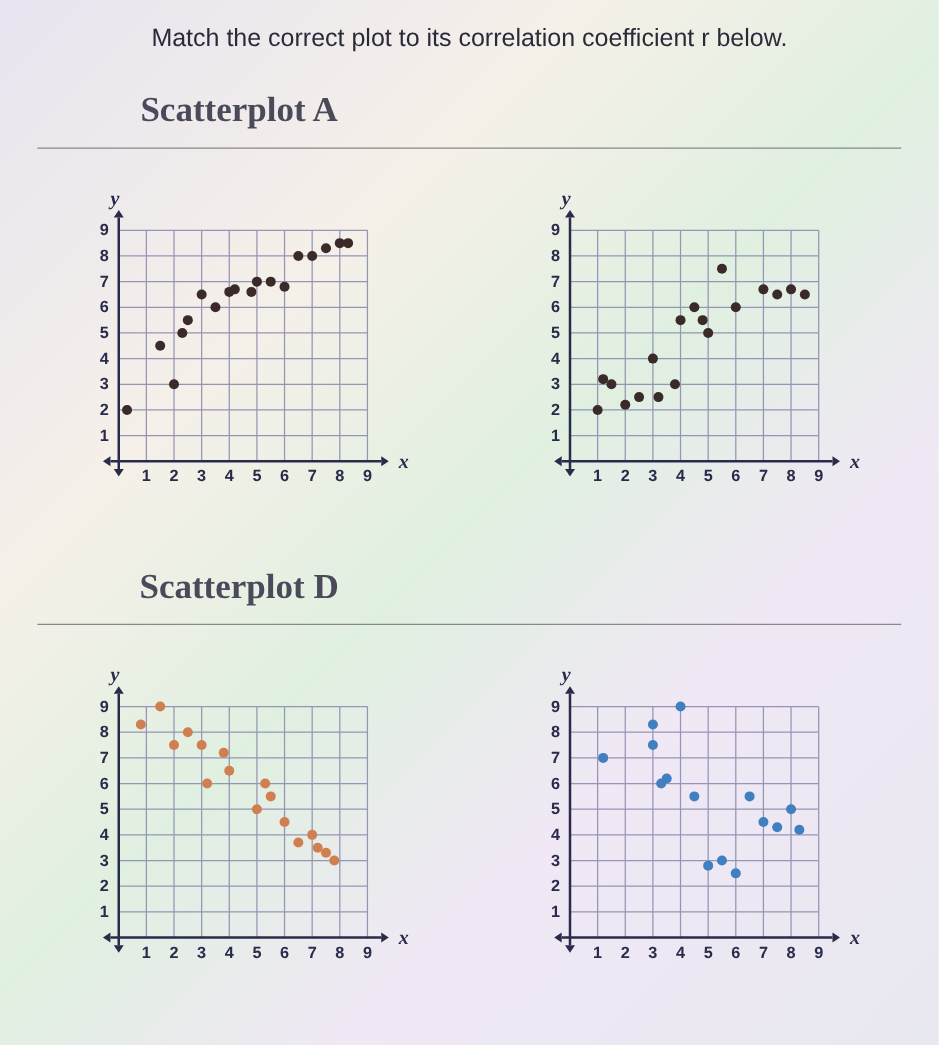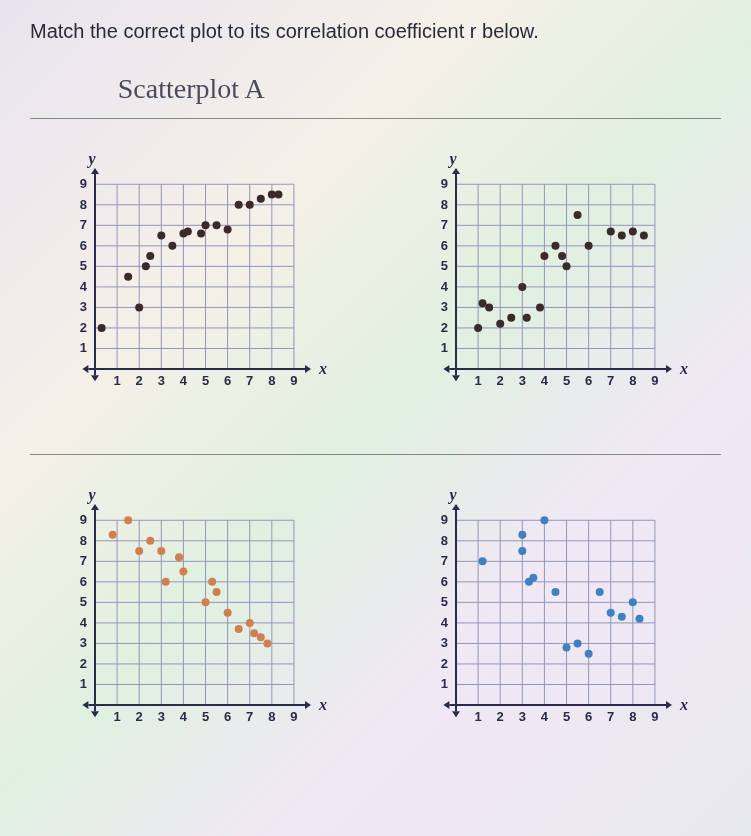--- a/index.html
+++ b/index.html
@@ -10,20 +10,21 @@
       font-family: Georgia, 'Times New Roman', serif;
       padding: 20px 30px;
       position: relative;
       overflow: hidden;
     }
     .question-text {
       font-size: 20px;
       color: #2a2a3a;
       margin-bottom: 30px;
       font-family: Arial, sans-serif;
+      text-align: center;
     }
     .plots-container {
       display: grid;
       grid-template-columns: 1fr 1fr;
       gap: 10px 30px;
       margin-top: 10px;
     }
     .plot-group {
       display: flex;
       flex-direction: column;
@@ -36,20 +37,21 @@
       text-align: center;
       padding-bottom: 8px;
     }
     .title-row {
       grid-column: 1 / 3;
       display: grid;
       grid-template-columns: 1fr 1fr;
       gap: 46px;
       border-bottom: 1px solid #888;
       margin-bottom: 15px;
+      font-weight: bold;
     }
     .scatterplot {
       width: 280px;
       height: 260px;
       position: relative;
       margin: 0 auto 40px;
     }
     svg { display: block; }
     .axis-line { stroke: #2a2a4a; stroke-width: 2; }
     .grid-line { stroke: #9595b5; stroke-width: 1; }
@@ -203,20 +205,21 @@
           <circle cx="172.6315789473684" cy="101.8421052631579" r="4" class="point-dark"></circle>
           <circle cx="194.73684210526315" cy="87.47368421052633" r="4" class="point-dark"></circle>
           <circle cx="205.78947368421052" cy="91.57894736842104" r="4" class="point-dark"></circle>
           <circle cx="216.8421052631579" cy="87.47368421052633" r="4" class="point-dark"></circle>
           <circle cx="227.89473684210526" cy="91.57894736842104" r="4" class="point-dark"></circle>
         </svg>
       </div>
   </div>
 
   <div class="title-row">
+    <div class="plot-title">Scatterplot D</div>
   </div>
 
   <div class="plot-group">
     <div class="scatterplot">
         <svg width="280" height="260">
           <line x1="62.10526315789474" y1="225" x2="62.10526315789474" y2="40.26315789473685" class="grid-line"></line>
           <line x1="40" y1="204.47368421052633" x2="238.94736842105263" y2="204.47368421052633" class="grid-line"></line>
           <line x1="84.21052631578948" y1="225" x2="84.21052631578948" y2="40.26315789473685" class="grid-line"></line>
           <line x1="40" y1="183.94736842105263" x2="238.94736842105263" y2="183.94736842105263" class="grid-line"></line>
           <line x1="106.3157894736842" y1="225" x2="106.3157894736842" y2="40.26315789473685" class="grid-line"></line>

